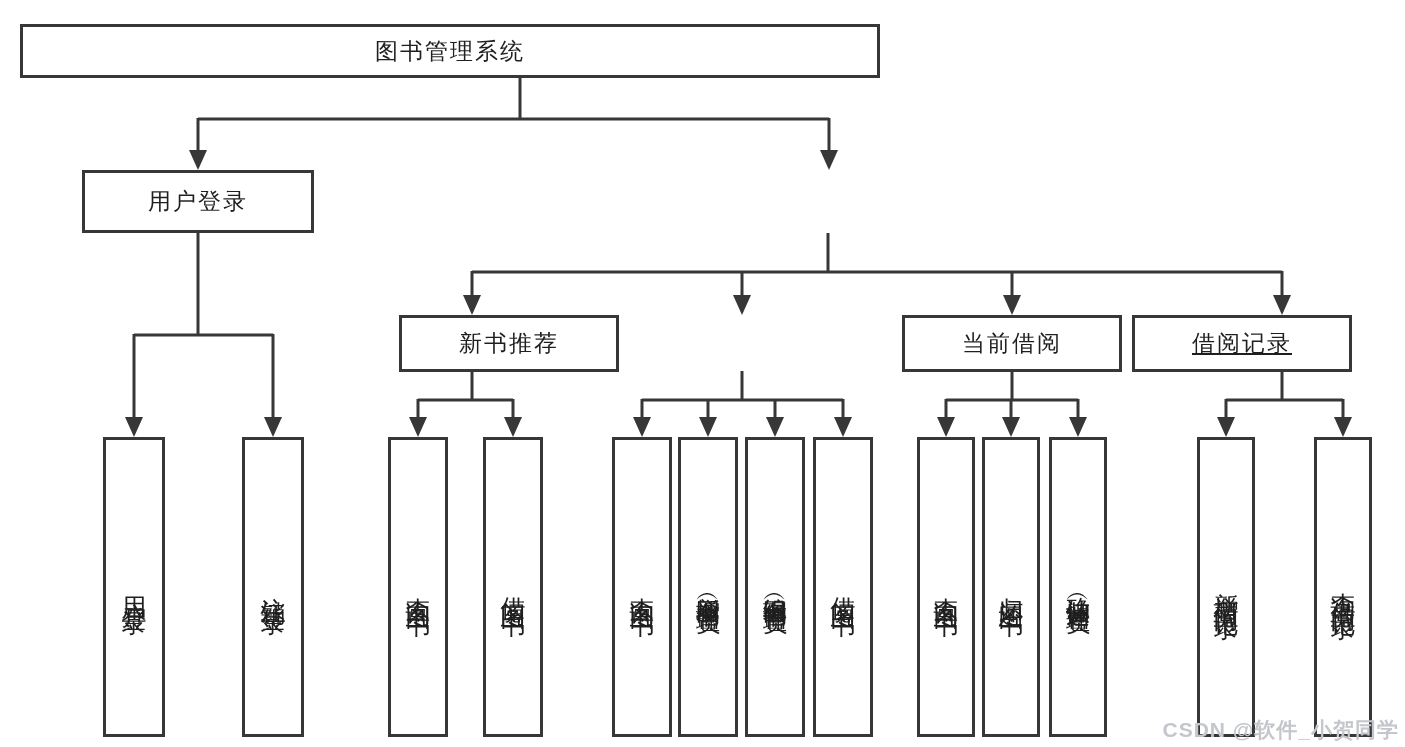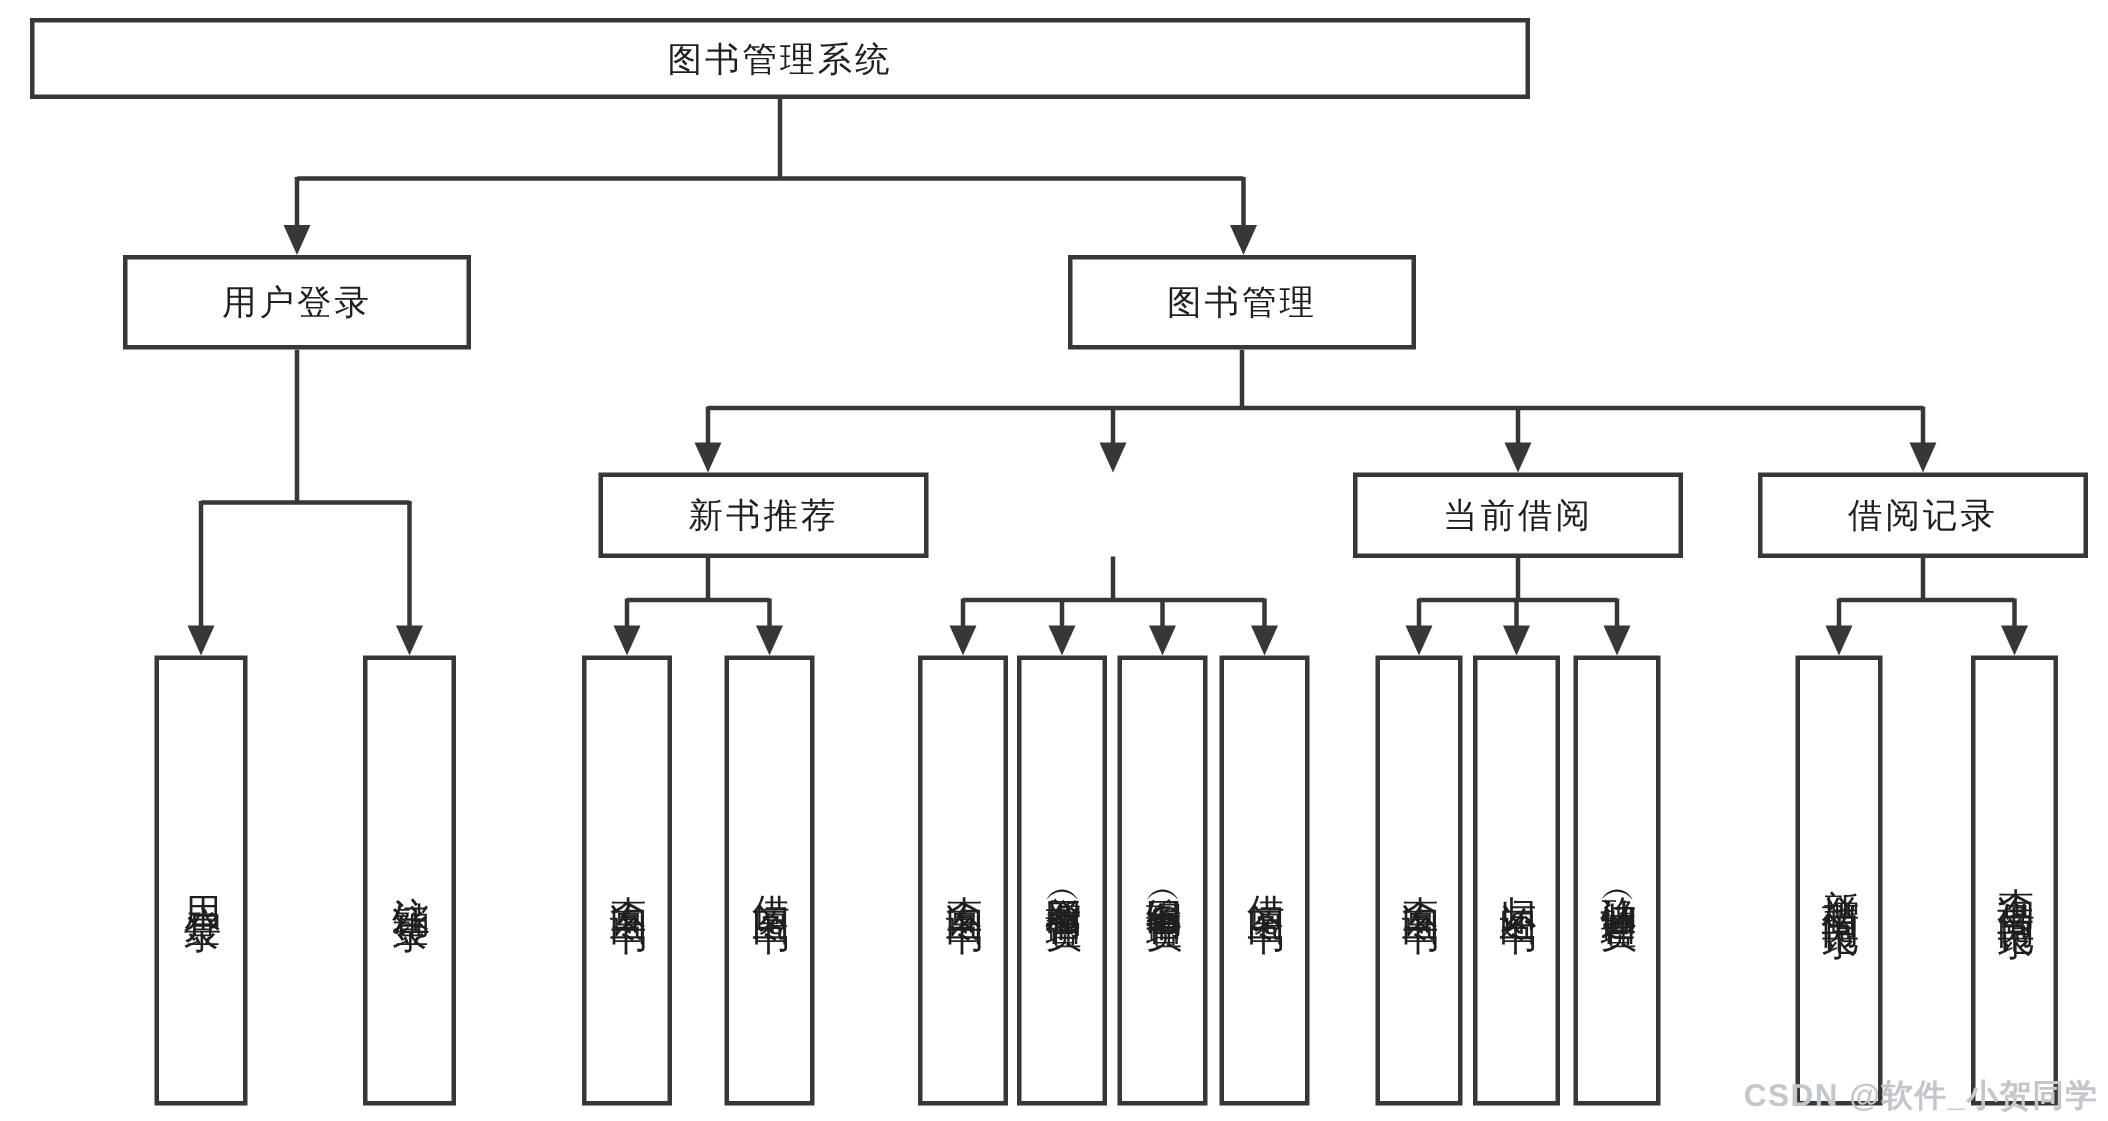--- a/index.html
+++ b/index.html
@@ -26,40 +26,40 @@
     align-items: center;
     justify-content: center;
     text-align: center;
   }
   .hlabel {
     font-size: 23px;
     letter-spacing: 2px;
     line-height: 1;
     white-space: nowrap;
   }
-  .root    { left: 20px;  top: 12px;  width: 1000px; height: 54px; }
+  .root    { left: 20px;  top: 24px;  width: 860px; height: 54px; }
   .lvl2    { top: 170px; height: 63px; width: 232px; }
   .lvl3    { top: 315px; height: 57px; width: 220px; }
   .leaf {
     top: 437px; height: 300px;
     writing-mode: vertical-lr;
     text-orientation: mixed;
     font-size: 25px;
     letter-spacing: 5px;
     line-height: 1;
   }
   .leaf.long { font-size: 24px; letter-spacing: 2px; }
 
   .b-user-login      { left: 82px; }
   .b-book-management { left: 712px; }
 
   .b-new-book-recommend { left: 362px; margin-left: 37px; }
   .b-book-borrow        { left: 632px; }
   .b-current-borrow     { left: 902px; }
-  .b-borrow-record      { left: 1172px; }
+  .b-borrow-record      { left: 1132px; text-decoration: underline; }
 
   .b-leaf-login  { left: 103px;  width: 62px; }
   .b-leaf-logout { left: 242px;  width: 62px; }
 
   .b-rec-query   { left: 388px;  width: 60px; }
   .b-rec-borrow  { left: 483px;  width: 60px; }
 
   .b-bb-query    { left: 612px;  width: 60px; }
   .b-bb-add      { left: 678px;  width: 60px; }
   .b-bb-edit     { left: 745px;  width: 60px; }
@@ -153,21 +153,20 @@
       <polygon points="1002,417 1020,417 1011,437"></polygon>
       <polygon points="1069,417 1087,417 1078,437"></polygon>
       <polygon points="1217,417 1235,417 1226,437"></polygon>
       <polygon points="1334,417 1352,417 1343,437"></polygon>
     </g>
   </svg>
 
   <div class="box root hlabel">图书管理系统</div>
 
   <div class="box lvl2 hlabel b-user-login">用户登录</div>
-  <div class="box lvl2 hlabel b-book-management">图书管理</div>
 
   <div class="box lvl3 hlabel b-new-book-recommend">新书推荐</div>
   <div class="box lvl3 hlabel b-current-borrow">当前借阅</div>
   <div class="box lvl3 hlabel b-borrow-record">借阅记录</div>
 
   <div class="box leaf b-leaf-login">用户登录</div>
   <div class="box leaf b-leaf-logout">注销登录</div>
 
   <div class="box leaf b-rec-query">查询图书</div>
   <div class="box leaf b-rec-borrow">借阅图书</div>

